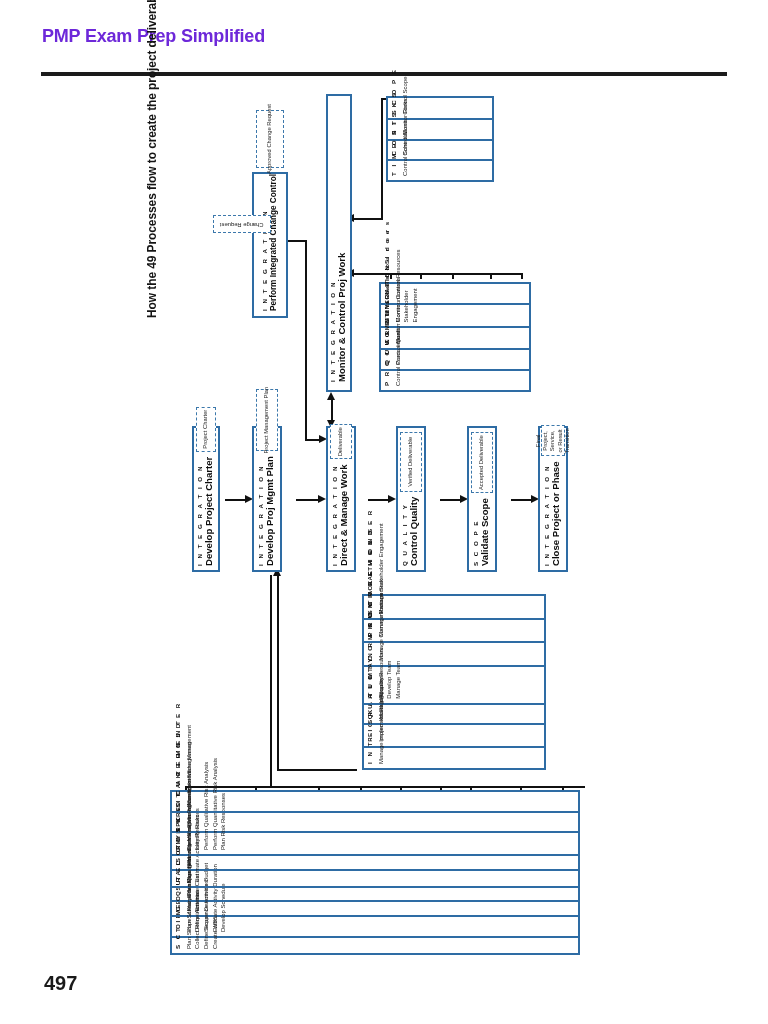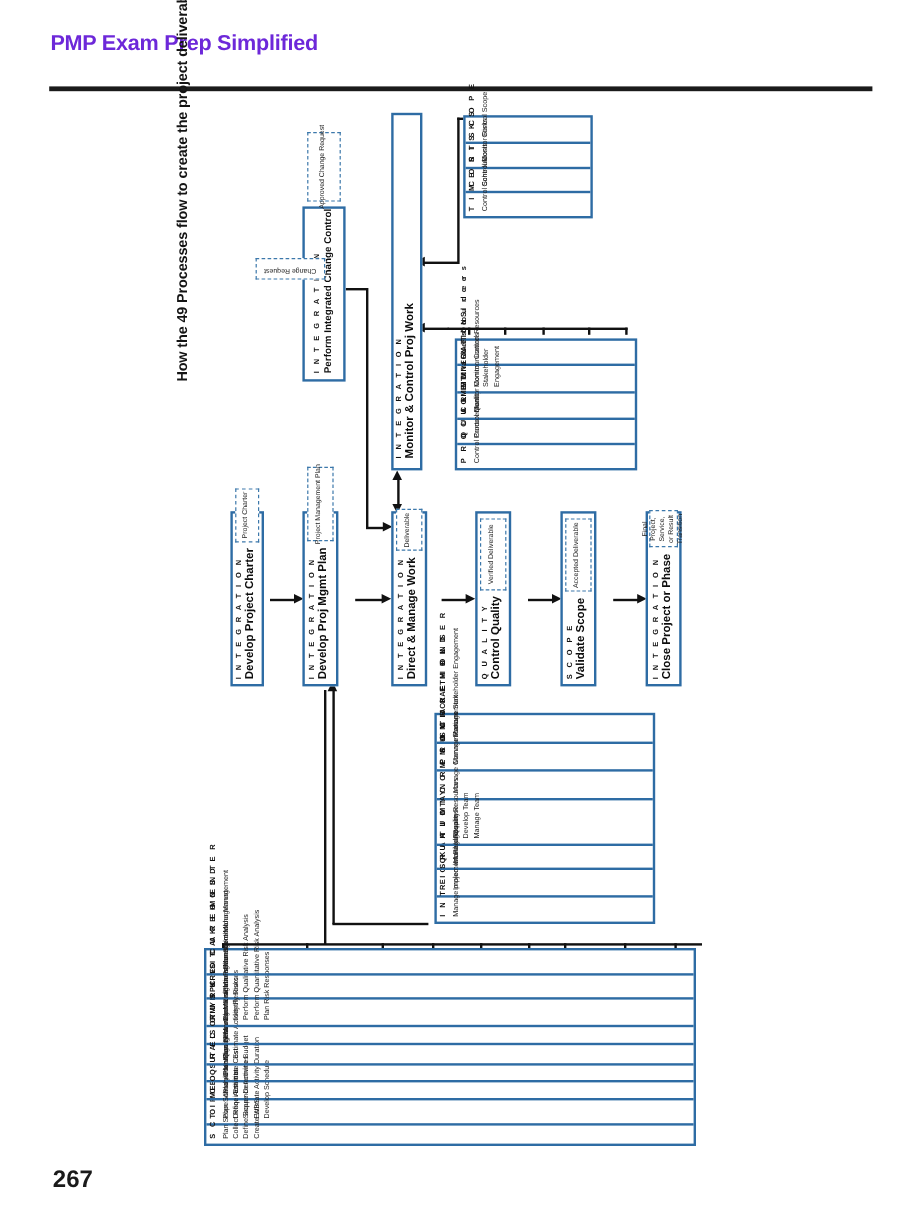--- a/index.html
+++ b/index.html
@@ -92,21 +92,21 @@
   .ar-up    { border-left: 4.5px solid transparent; border-right: 4.5px solid transparent; border-bottom: 8px solid #111; }
   .ar-down  { border-left: 4.5px solid transparent; border-right: 4.5px solid transparent; border-top: 8px solid #111; }
 </style>
 </head>
 <body>
 
 <div class="page">
 
   <div class="book-title">PMP Exam Prep Simplified</div>
   <div class="header-rule"></div>
-  <div class="page-number">267</div>
+  <div class="page-number">497</div>
 
   <div class="diagram-title">How the 49 Processes flow to create the project deliverable</div>
 
   <div class="ln hln" style="left:225px; top:499px; width:22px;"></div>
   <div class="arrow ar-right" style="left:245px; top:494.5px;"></div>
 
   <div class="ln hln" style="left:296px; top:499px; width:24px;"></div>
   <div class="arrow ar-right" style="left:318px; top:494.5px;"></div>
 
   <div class="ln hln" style="left:368px; top:499px; width:22px;"></div>

